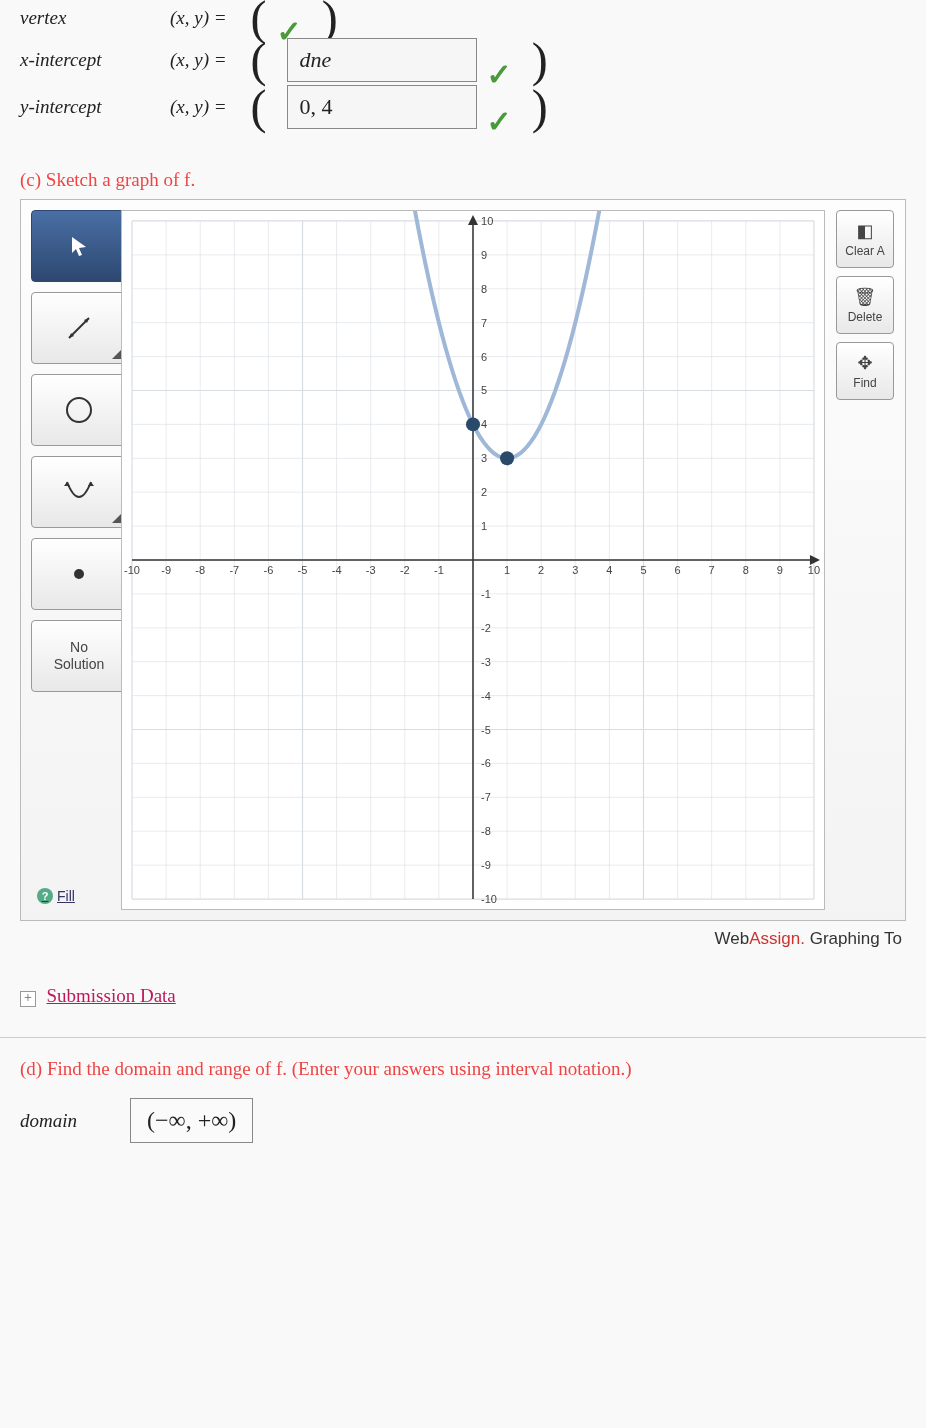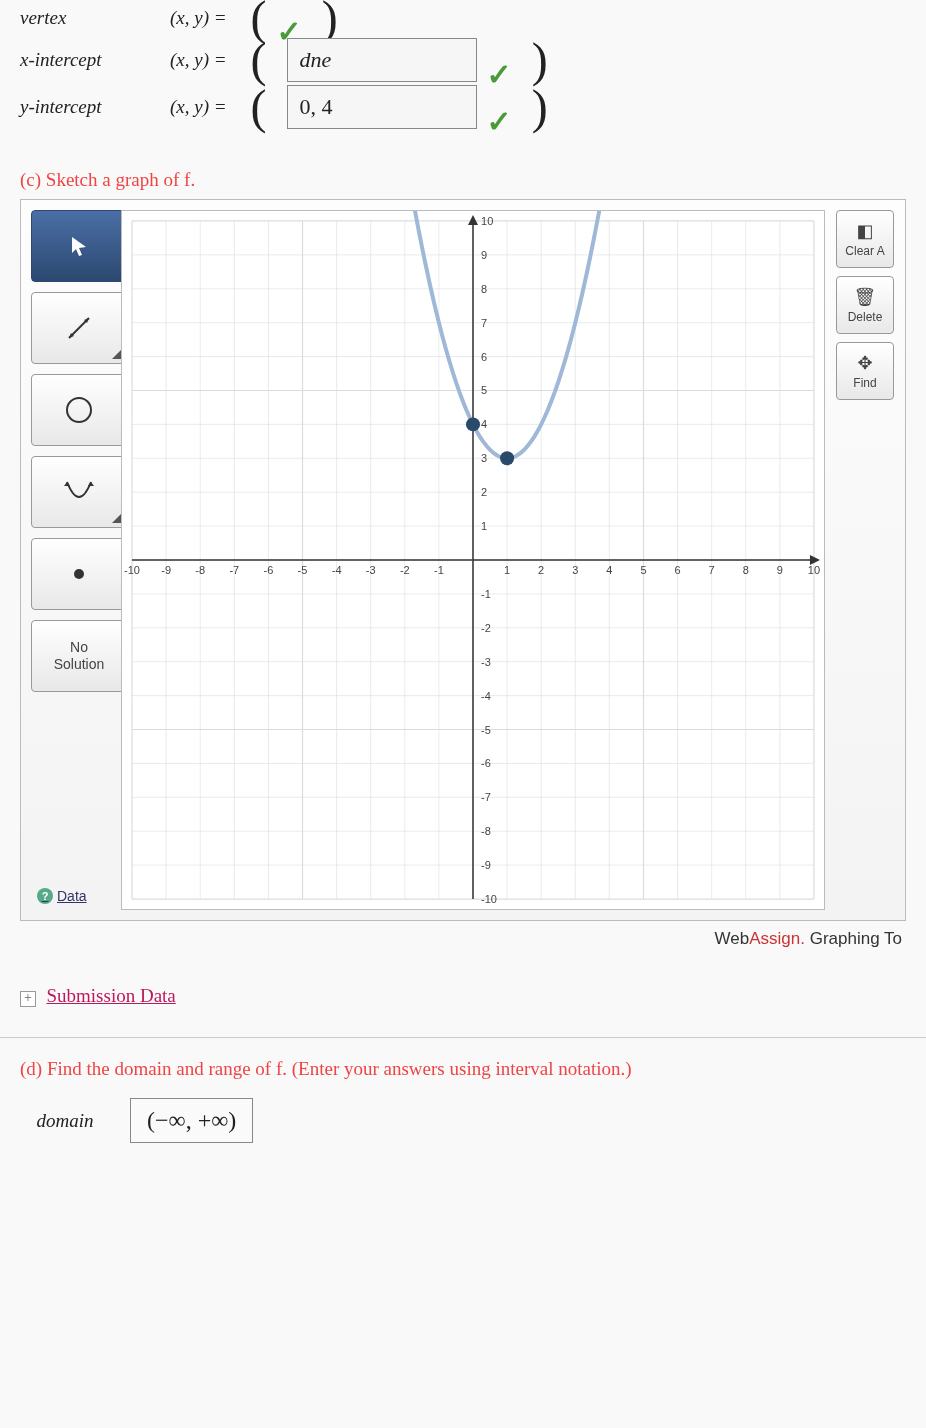--- a/index.html
+++ b/index.html
@@ -104,21 +104,21 @@
       </div>
       <div class="tool-btn">
         <svg width="20" height="20" viewBox="0 0 20 20">
             <circle cx="10" cy="10" r="5" fill="#333"></circle>
           </svg>
       </div>
       <div class="tool-btn text" style="white-space:pre;">No
 Solution</div>
       <div class="help-link">
         <span class="help-icon">?</span>
-        <span>Data</span>
+        <span>Fill</span>
       </div>
     </div>
 
     <div class="graph-area">
       <svg class="axes" id="graph-svg" width="100%" height="100%" viewBox="0 0 700 700" preserveAspectRatio="none">
           <line x1="10" y1="690" x2="10" y2="10" stroke="#d8dde2" stroke-width="1.2"></line>
           <line x1="44" y1="690" x2="44" y2="10" stroke="#d8dde2" stroke-width="0.6"></line>
           <line x1="78" y1="690" x2="78" y2="10" stroke="#d8dde2" stroke-width="0.6"></line>
           <line x1="112" y1="690" x2="112" y2="10" stroke="#d8dde2" stroke-width="0.6"></line>
           <line x1="146" y1="690" x2="146" y2="10" stroke="#d8dde2" stroke-width="0.6"></line>
@@ -233,16 +233,16 @@
     <span class="plus-box">+</span>
     <a href="#">Submission Data</a>
   </div>
 </div>
 
 <div class="divider"></div>
 
 <div class="bottom-section">
   <div class="section-label">(d) Find the domain and range of f. (Enter your answers using interval notation.)</div>
   <div class="domain-row">
-    <div class="row-label" style="width:90px;text-align:center;">domain</div>
+    <div class="row-label" style="width:90px;">domain</div>
     <div class="domain-box">(−∞, +∞)</div>
   </div>
 </div>
 
 </body></html>

